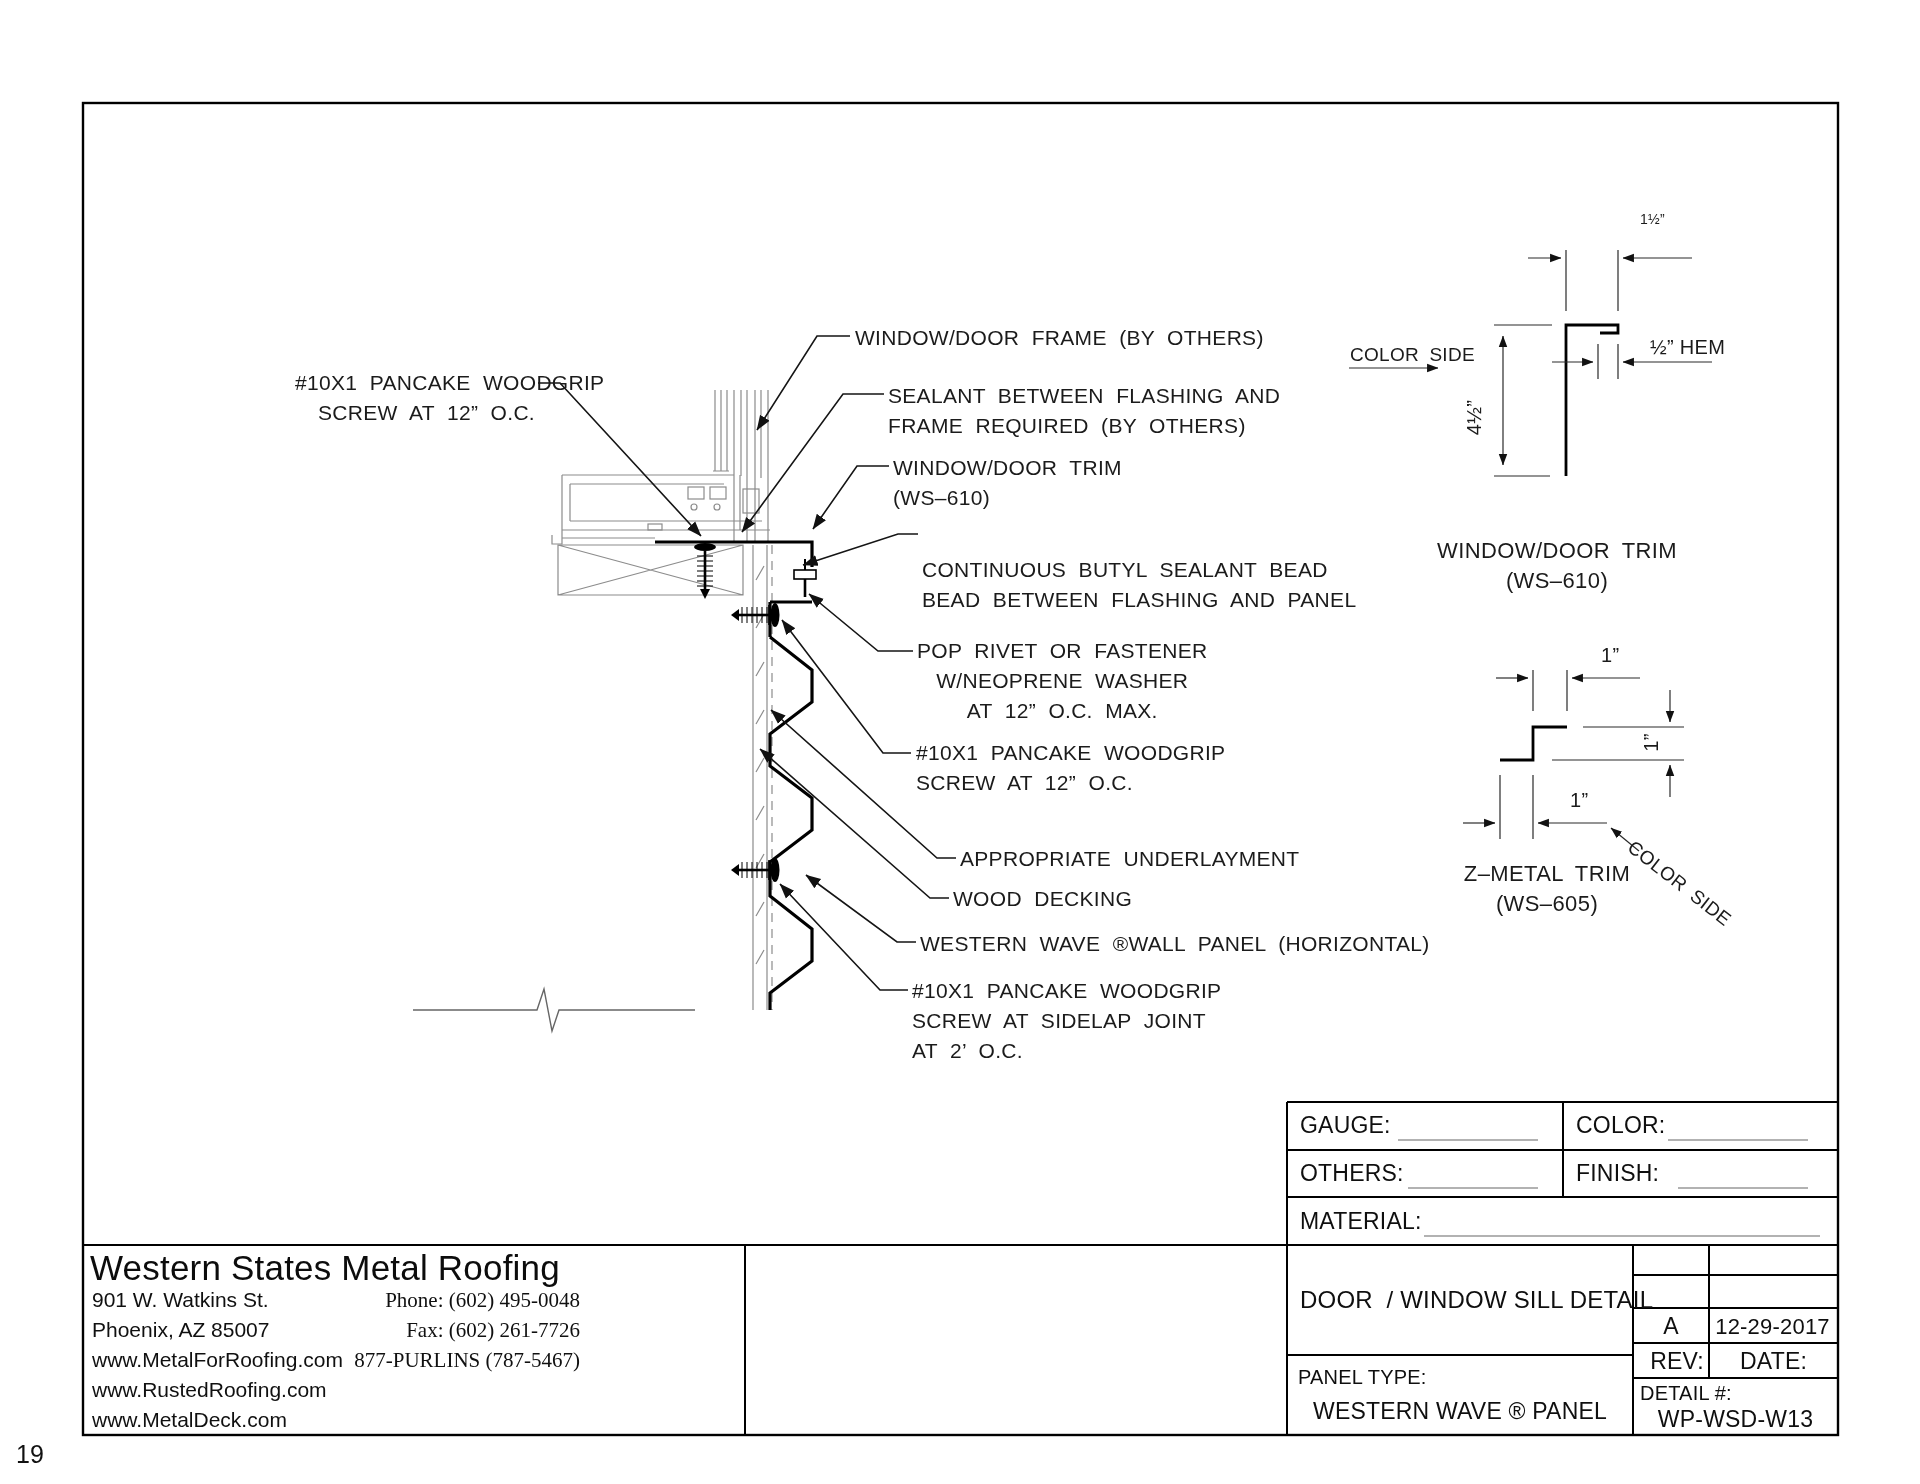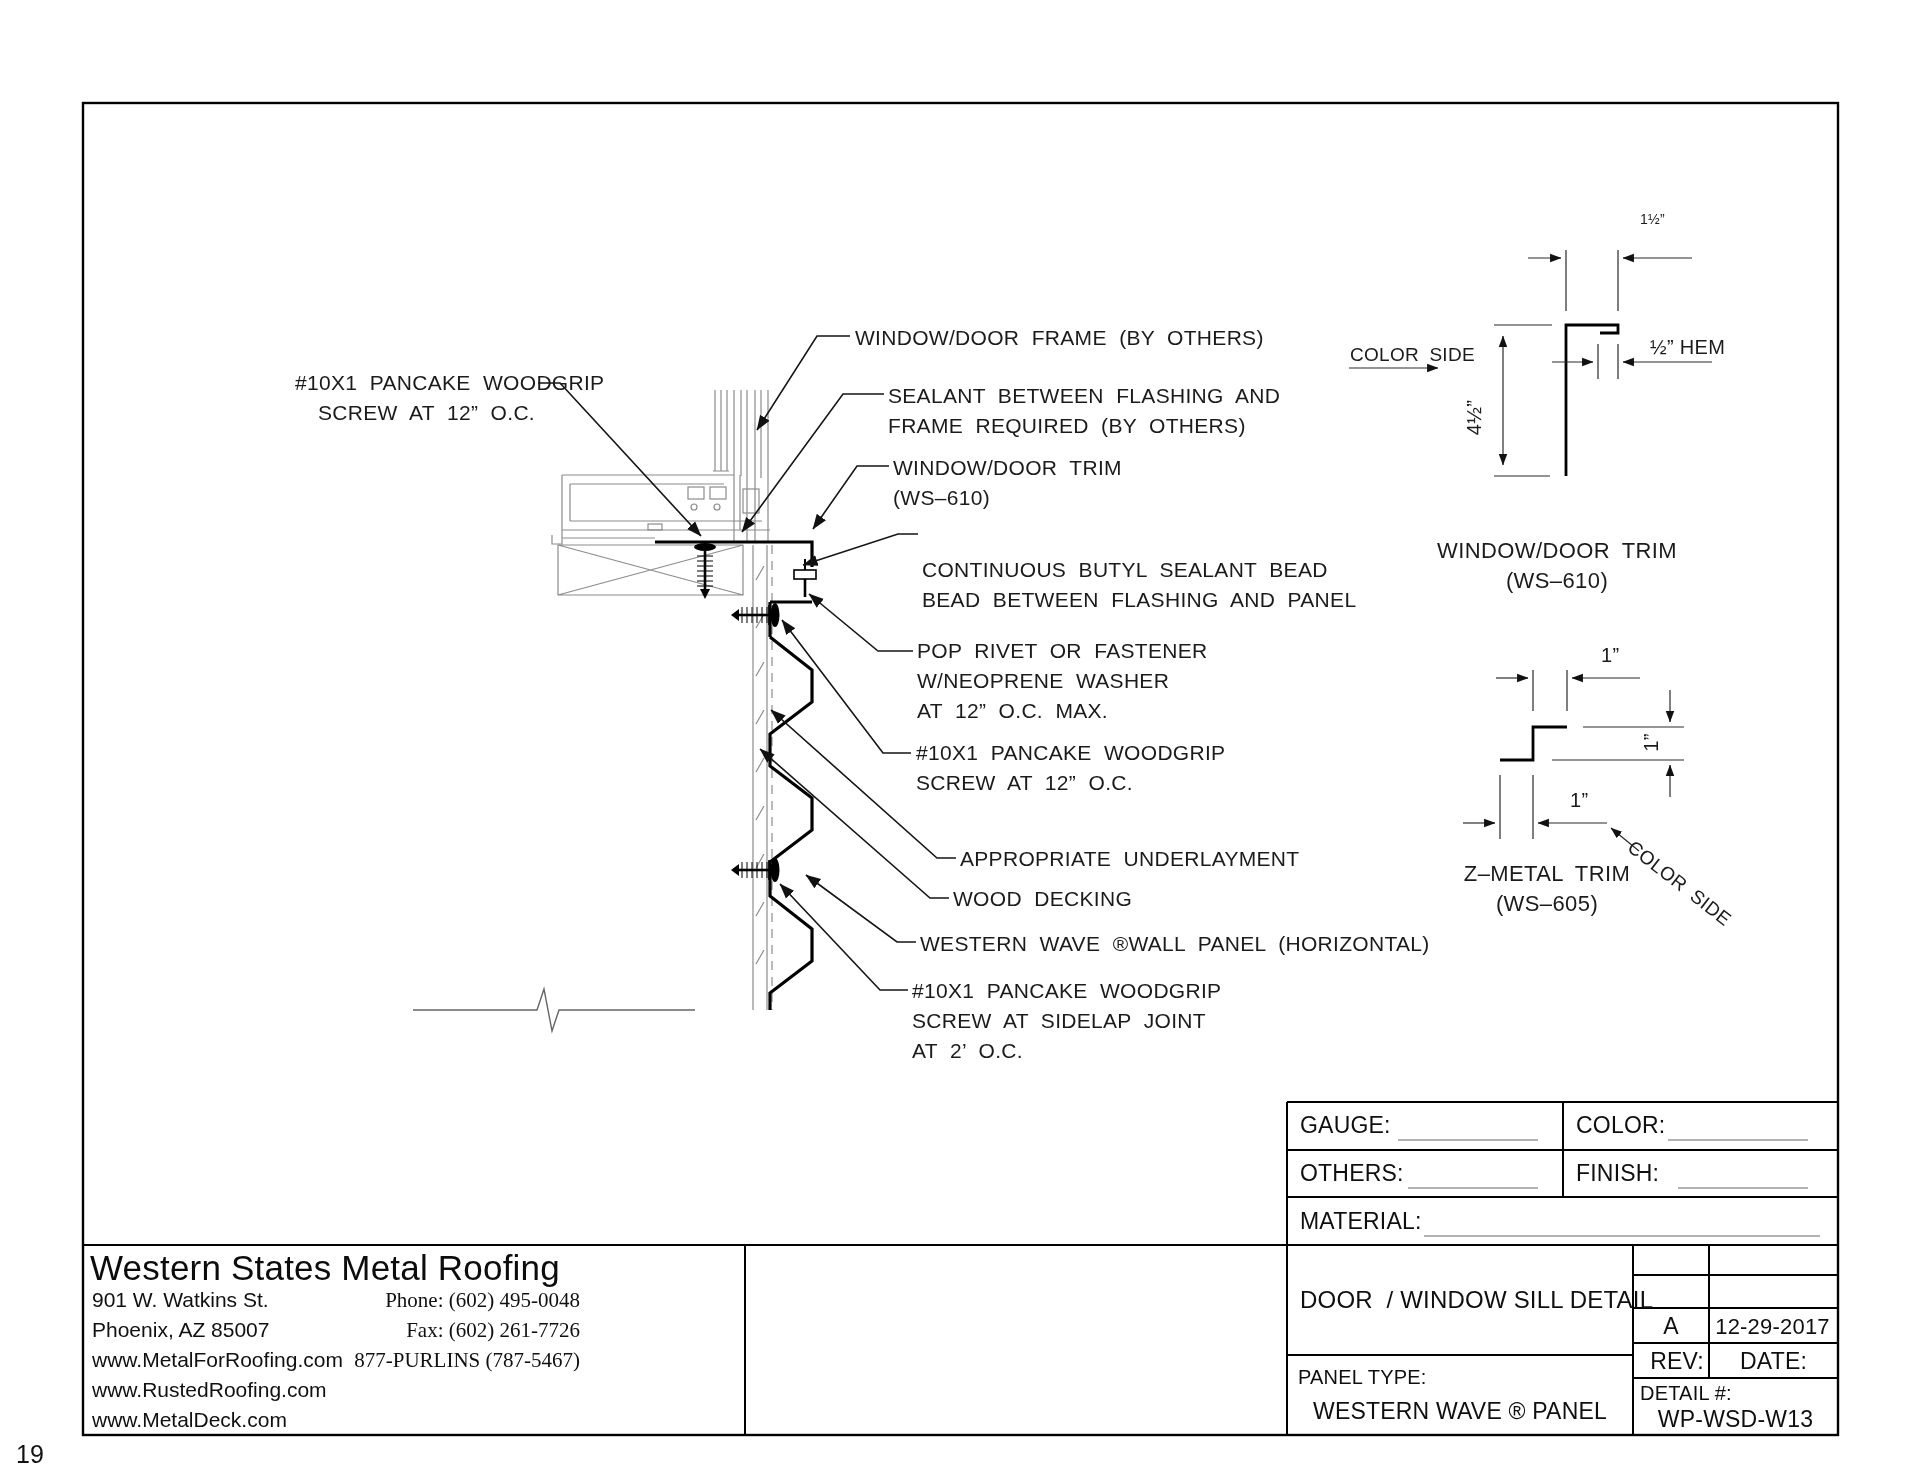--- a/index.html
+++ b/index.html
@@ -180,21 +180,21 @@
   <div class="cad" style="left:893px;top:453px;">
     <div>WINDOW/DOOR TRIM</div>
     <div>(WS–610)</div>
   </div>
 
   <div class="cad" style="left:922px;top:519px;margin-top:36px;">
     <div>CONTINUOUS BUTYL SEALANT BEAD</div>
     <div>BEAD BETWEEN FLASHING AND PANEL</div>
   </div>
 
-  <div class="cad" style="left:917px;top:636px;">
+  <div class="cad" style="left:917px;top:636px;text-align:center;">
     <div>POP RIVET OR FASTENER</div>
     <div>W/NEOPRENE WASHER</div>
     <div>AT 12” O.C. MAX.</div>
   </div>
 
   <div class="cad" style="left:916px;top:738px;">
     <div>#10X1 PANCAKE WOODGRIP</div>
     <div>SCREW AT 12” O.C.</div>
   </div>
 

